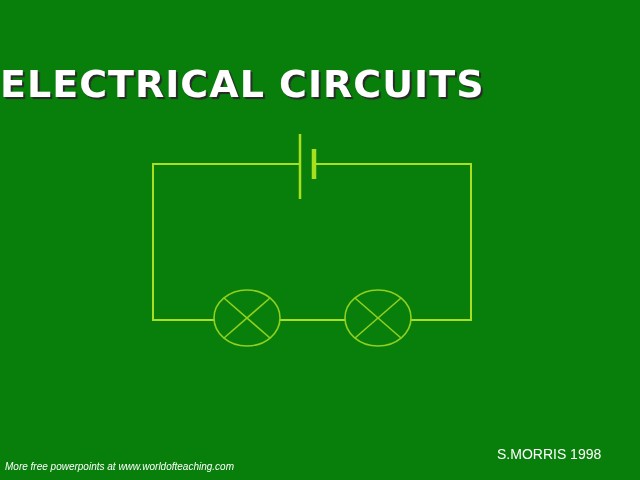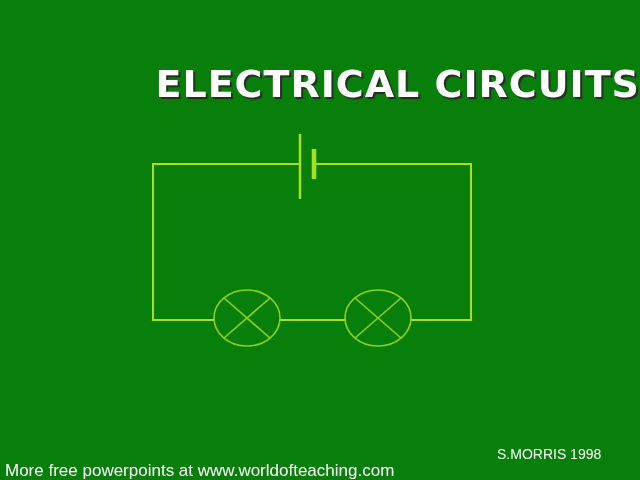--- a/index.html
+++ b/index.html
@@ -4,36 +4,36 @@
   <style>
     html, body { margin: 0; padding: 0; }
     body {
       width: 640px; height: 480px; overflow: hidden;
       background: #087f0a;
       position: relative;
       font-family: "Liberation Sans", sans-serif;
     }
     .title {
       position: absolute; left: 0; top: 62px; width: 640px;
-      text-align: right;
+      text-align: left;
       font-family: "DejaVu Sans", sans-serif;
       font-weight: bold;
       font-size: 38px;
       letter-spacing: 1px;
       color: #ffffff;
       text-shadow: 2px 2px 1px #2a2a2a;
     }
     .circuit { position: absolute; left: 0; top: 0; }
     .credit {
       position: absolute; left: 497px; top: 446px;
       font-size: 14px; color: #ffffff;
     }
     .footer {
       position: absolute; left: 5px; top: 461px;
-      font-size: 17px; color: #ffffff;
+      font-size: 10px; color: #ffffff; font-style: italic;
     }
   </style>
 </head>
 <body>
 
 <div class="title">ELECTRICAL CIRCUITS</div>
 
 <svg class="circuit" width="640" height="480">
   <g stroke="#a8e020" stroke-width="2" fill="none">
     <polyline points="300,164 153,164 153,320 214,320"></polyline>

